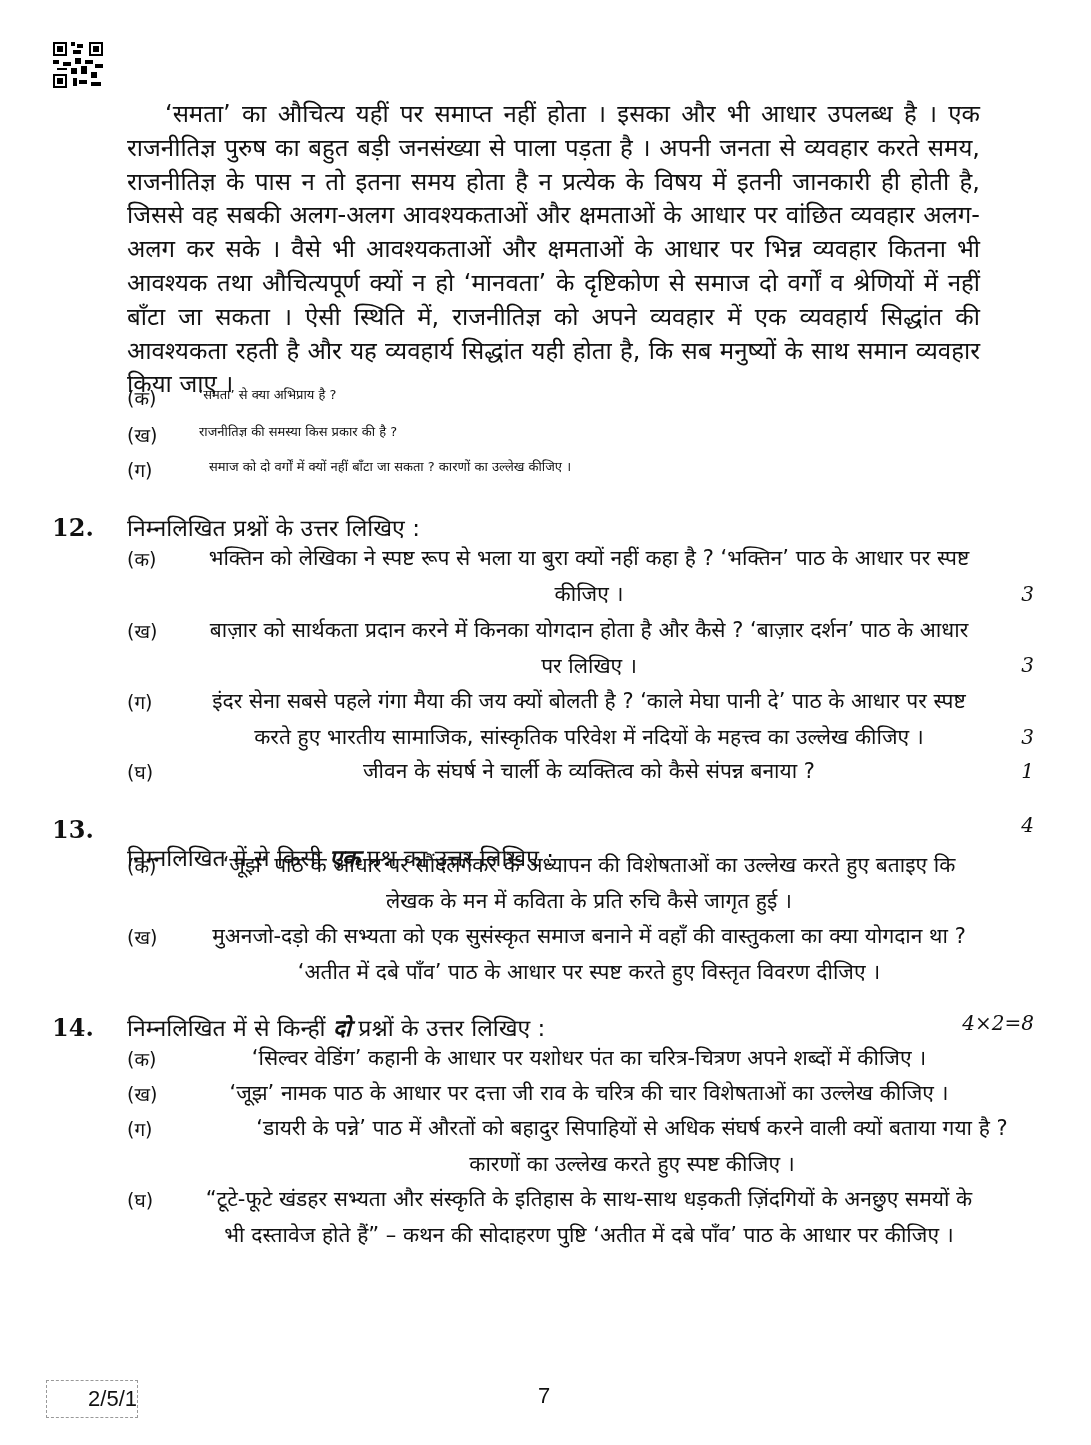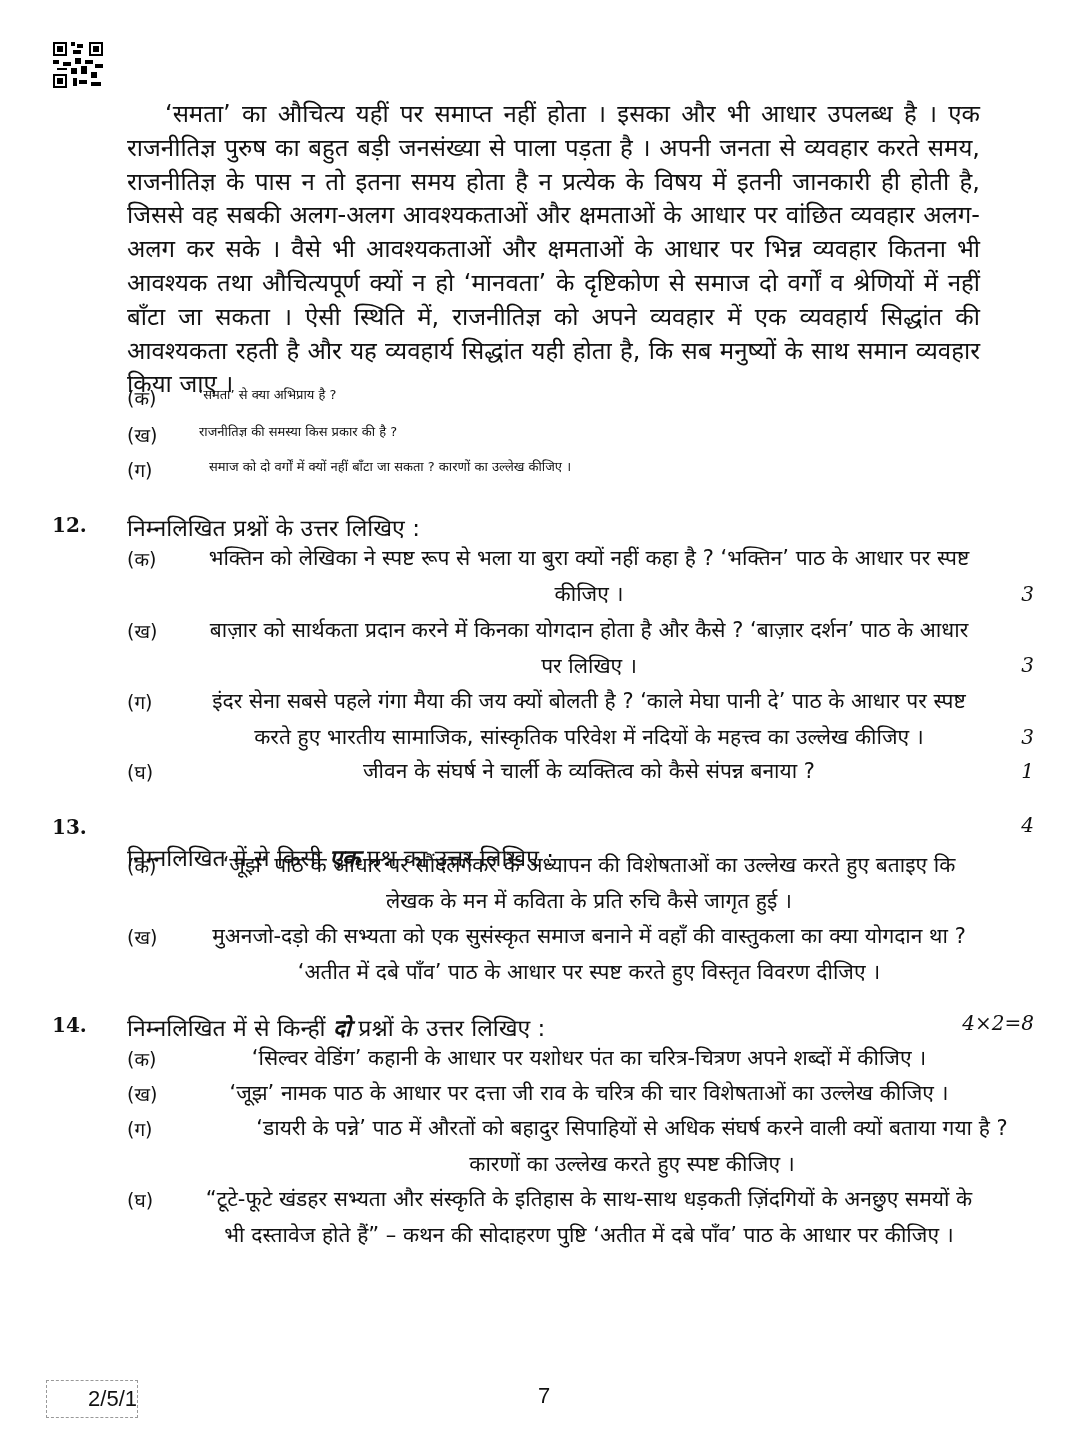--- a/index.html
+++ b/index.html
@@ -5,21 +5,21 @@
   html, body { margin: 0; padding: 0; background: #ffffff; }
   body { width: 1091px; height: 1445px; position: relative; overflow: hidden;
          font-family: "DejaVu Sans", sans-serif; color: #111; }
   .qr { position: absolute; left: 53px; top: 42px; width: 50px; height: 46px; }
   .page { position: absolute; left: 0; top: 0; width: 1091px; }
   .para { position: absolute; left: 127px; width: 853px; font-size: 24px; line-height: 33.8px;
           text-align: justify; text-indent: 38px; }
   .line { position: absolute; font-size: 13px; white-space: nowrap; }
   .sub-label { position: absolute; left: 127px; font-size: 19px; }
   .sub-text { position: absolute; left: 199px; width: 780px; font-size: 21px; line-height: 36px; text-align: center; }
-  .qnum { position: absolute; left: 52px; font-family: "DejaVu Serif", serif; font-weight: bold; font-size: 20px; }
+  .qnum { position: absolute; left: 52px; font-family: "DejaVu Serif", serif; font-weight: bold; font-size: 24px; }
   .qhead { position: absolute; left: 127px; font-size: 23px; white-space: nowrap; }
   .marks { position: absolute; right: 57px; font-family: "DejaVu Serif", serif; font-style: italic; font-size: 20px; }
   .footer-code { position: absolute; left: 46px; top: 1380px; width: 90px; height: 36px;
                  border: 1px dashed #999; font-family: "Liberation Sans", sans-serif; font-size: 22px;
                  text-align: right; line-height: 36px; }
   .page-num { position: absolute; left: 538px; top: 1383px; font-family: "Liberation Sans", sans-serif; font-size: 22px; }
 </style>
 </head>
 <body>
 

